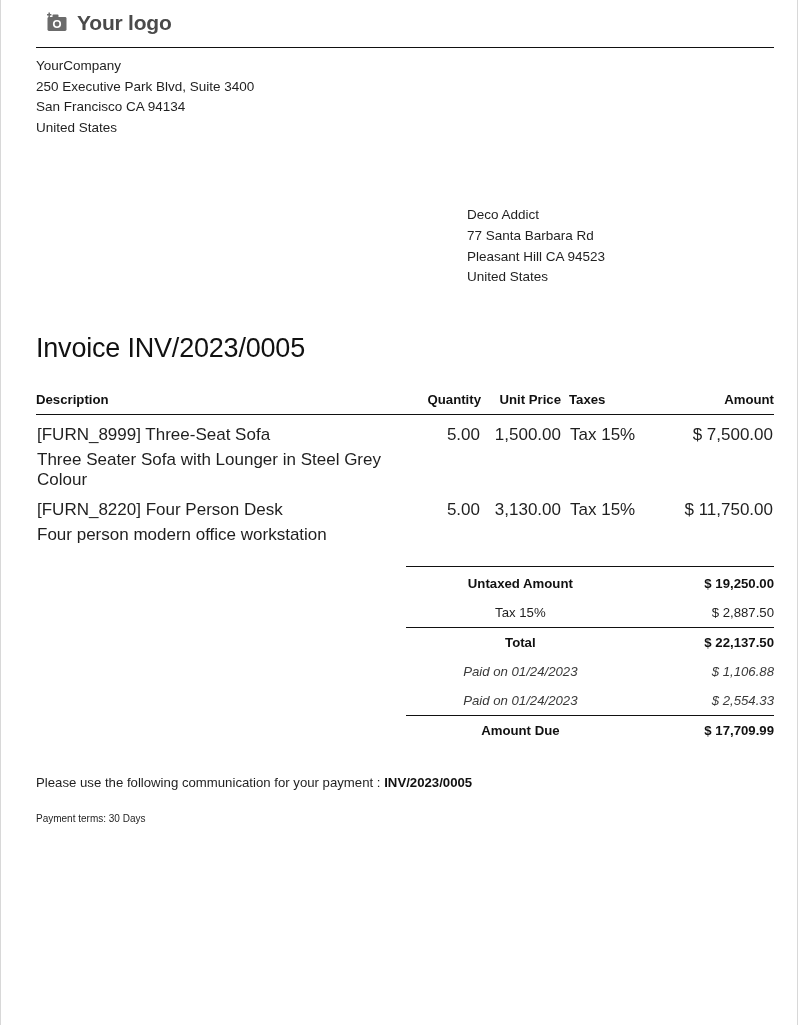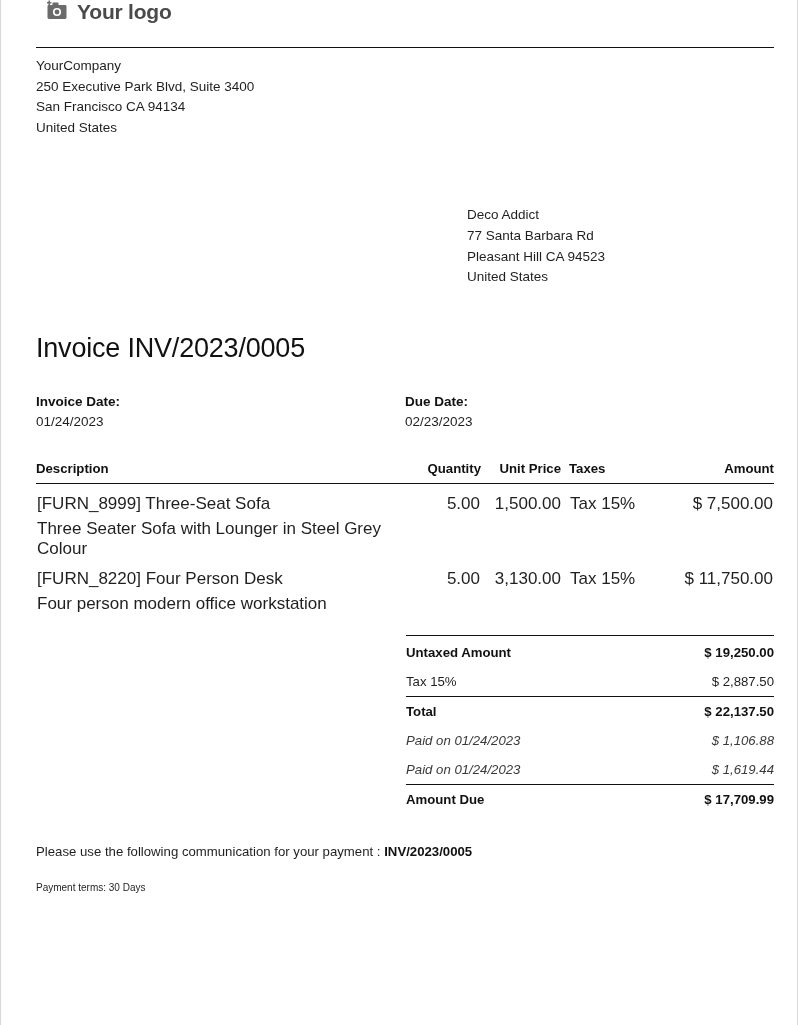--- a/index.html
+++ b/index.html
@@ -24,21 +24,21 @@
   .inner {
     position: absolute;
     left: 35px;
     top: 0;
     width: 738px;
   }
 
   
   .logo-row {
     display: flex;
-    align-items: flex-start;
+    align-items: center;
     height: 46px;
     padding-left: 10px;
     box-sizing: border-box;
   }
   .logo-icon {
     width: 22px;
     height: 22px;
     margin-right: 9px;
     display: block;
   }
@@ -131,21 +131,21 @@
   }
   .totals {
     width: 100%;
     border-collapse: collapse;
     font-size: 13.2px;
   }
   .totals td {
     padding: 7px 0 7px 0;
     color: #1f1f1f;
   }
-  .totals td.t-label { text-align: left; }
+  .totals td.t-label { text-align: center; }
   .totals td.t-value { text-align: right; }
   .row-top td { border-top: 1.4px solid #111111; }
   .row-rule td { border-top: 1.2px solid #111111; }
   .bold td { font-weight: bold; color: #111111; }
   .paid td { font-style: italic; color: #3a3a3a; }
   .totals td.t-label-first { padding-top: 9px; }
 
   
   .note {
     margin-top: 28px;
@@ -207,30 +207,20 @@
 
     <div class="addr customer-addr">
       <div>Deco Addict</div>
       <div>77 Santa Barbara Rd</div>
       <div>Pleasant Hill CA 94523</div>
       <div>United States</div>
     </div>
 
     <div class="invoice-title">Invoice INV/2023/0005</div>
 
-    <div class="dates">
-      <div class="date-block">
-        <div class="date-label">Invoice Date:</div>
-        <div class="date-value">01/24/2023</div>
-      </div>
-      <div class="date-block">
-        <div class="date-label">Due Date:</div>
-        <div class="date-value">02/23/2023</div>
-      </div>
-    </div>
 
     <table class="items">
       <thead>
         <tr>
           <th class="th-desc">Description</th>
           <th class="th-qty">Quantity</th>
           <th class="th-price">Unit Price</th>
           <th class="th-taxes">Taxes</th>
           <th class="th-amt">Amount</th>
         </tr>
@@ -273,21 +263,21 @@
           <tr class="row-rule bold">
             <td class="t-label">Total</td>
             <td class="t-value">$ 22,137.50</td>
           </tr>
           <tr class="paid">
             <td class="t-label">Paid on 01/24/2023</td>
             <td class="t-value">$ 1,106.88</td>
           </tr>
           <tr class="paid">
             <td class="t-label">Paid on 01/24/2023</td>
-            <td class="t-value">$ 1,619.44</td>
+            <td class="t-value">$ 2,554.33</td>
           </tr>
           <tr class="row-rule bold">
             <td class="t-label">Amount Due</td>
             <td class="t-value">$ 17,709.99</td>
           </tr>
         </tbody>
       </table>
     </div>
 
     <div class="note">

